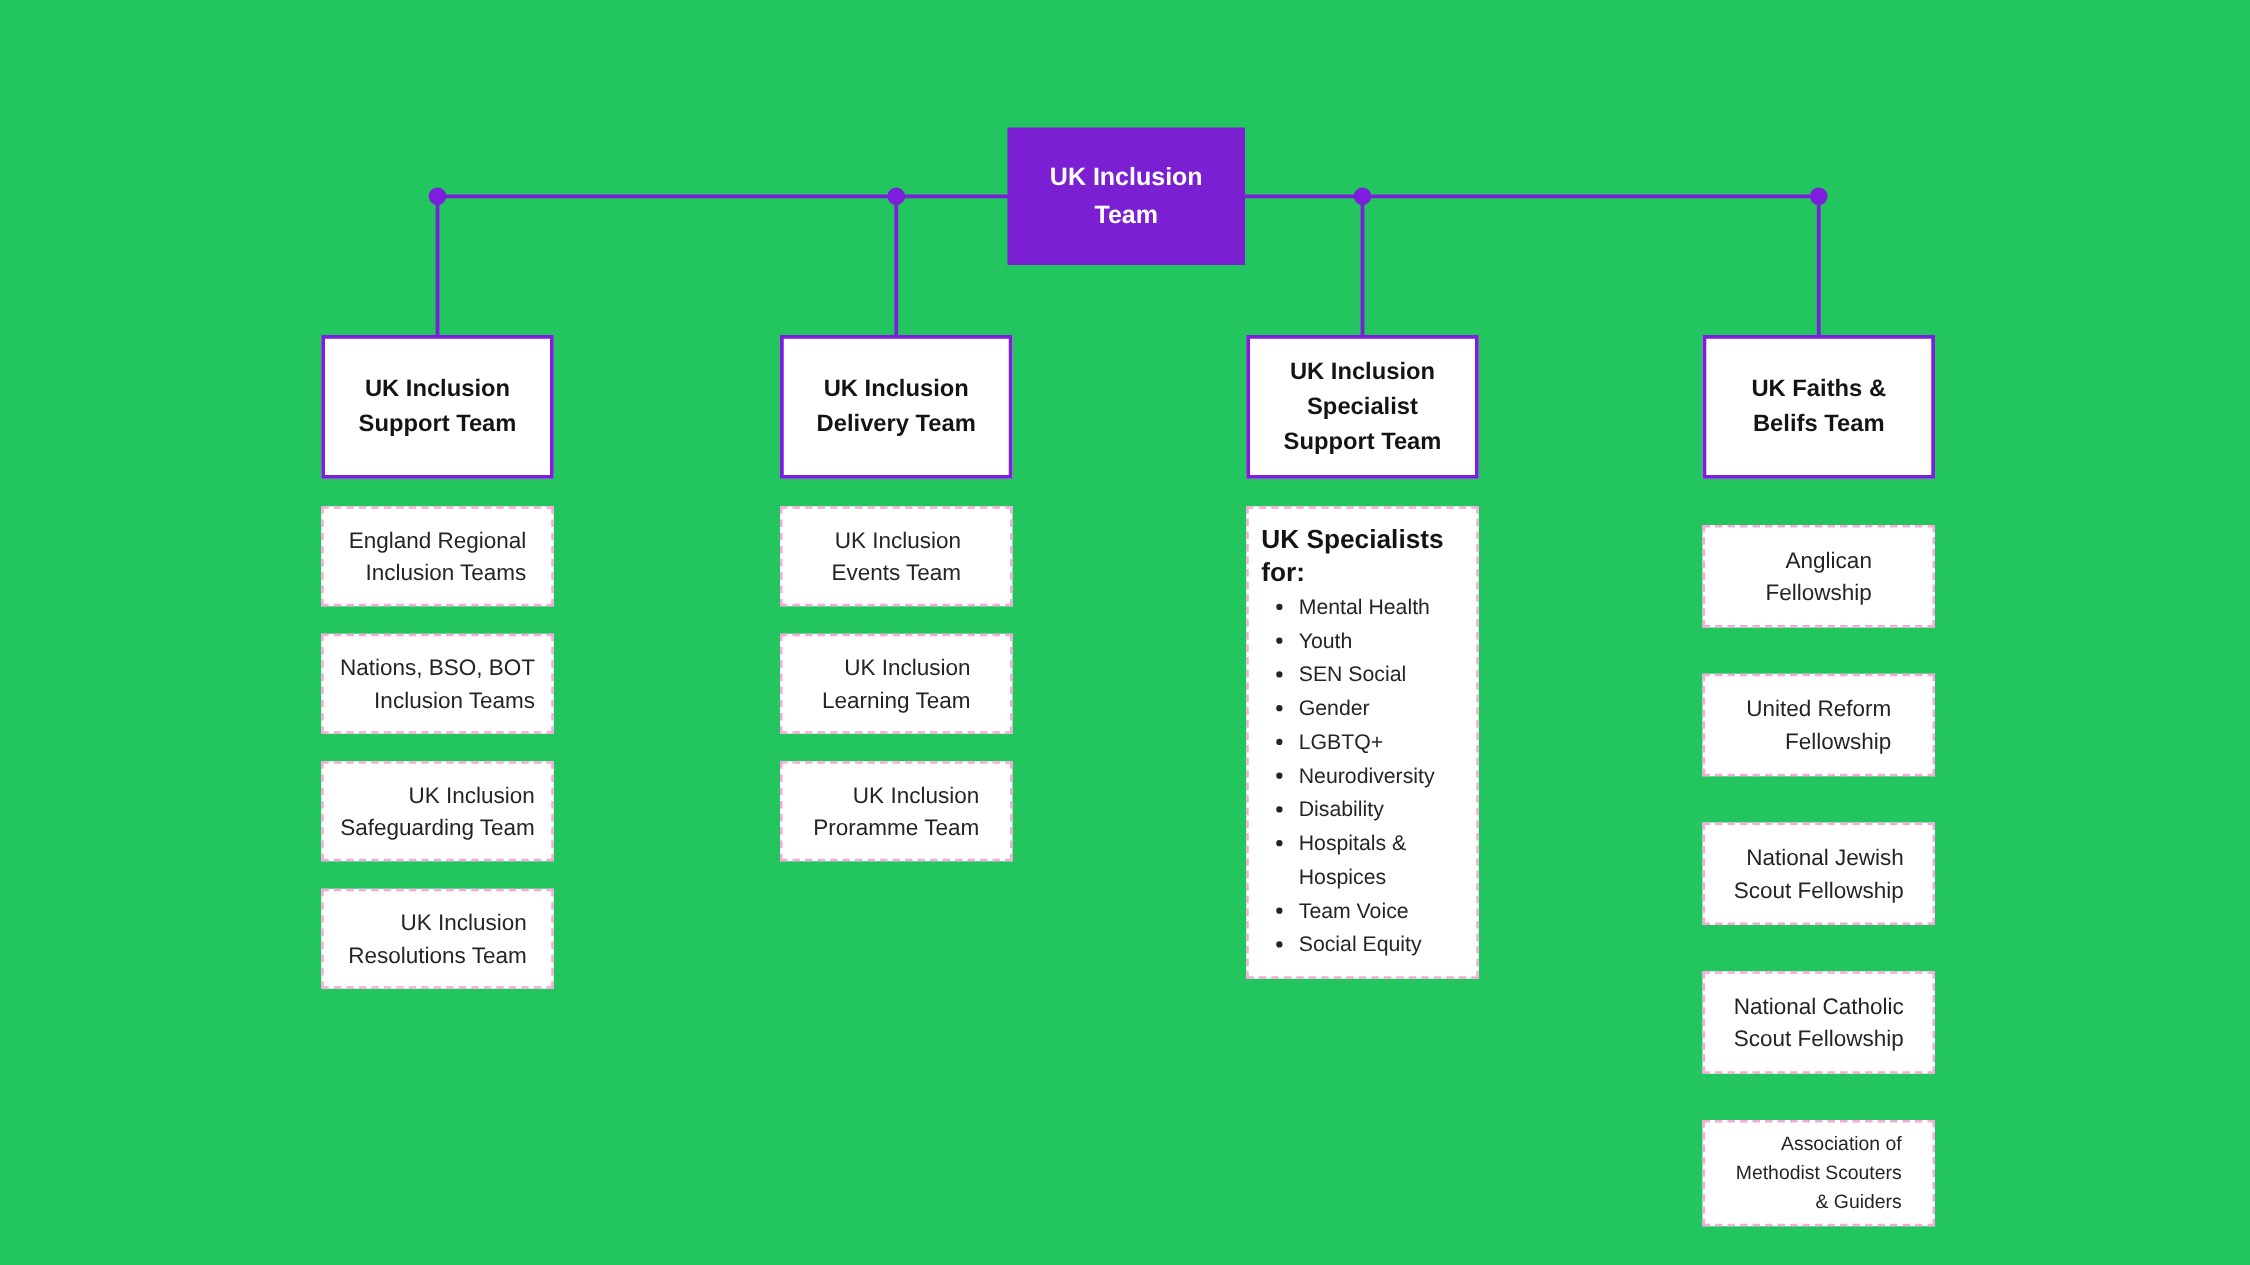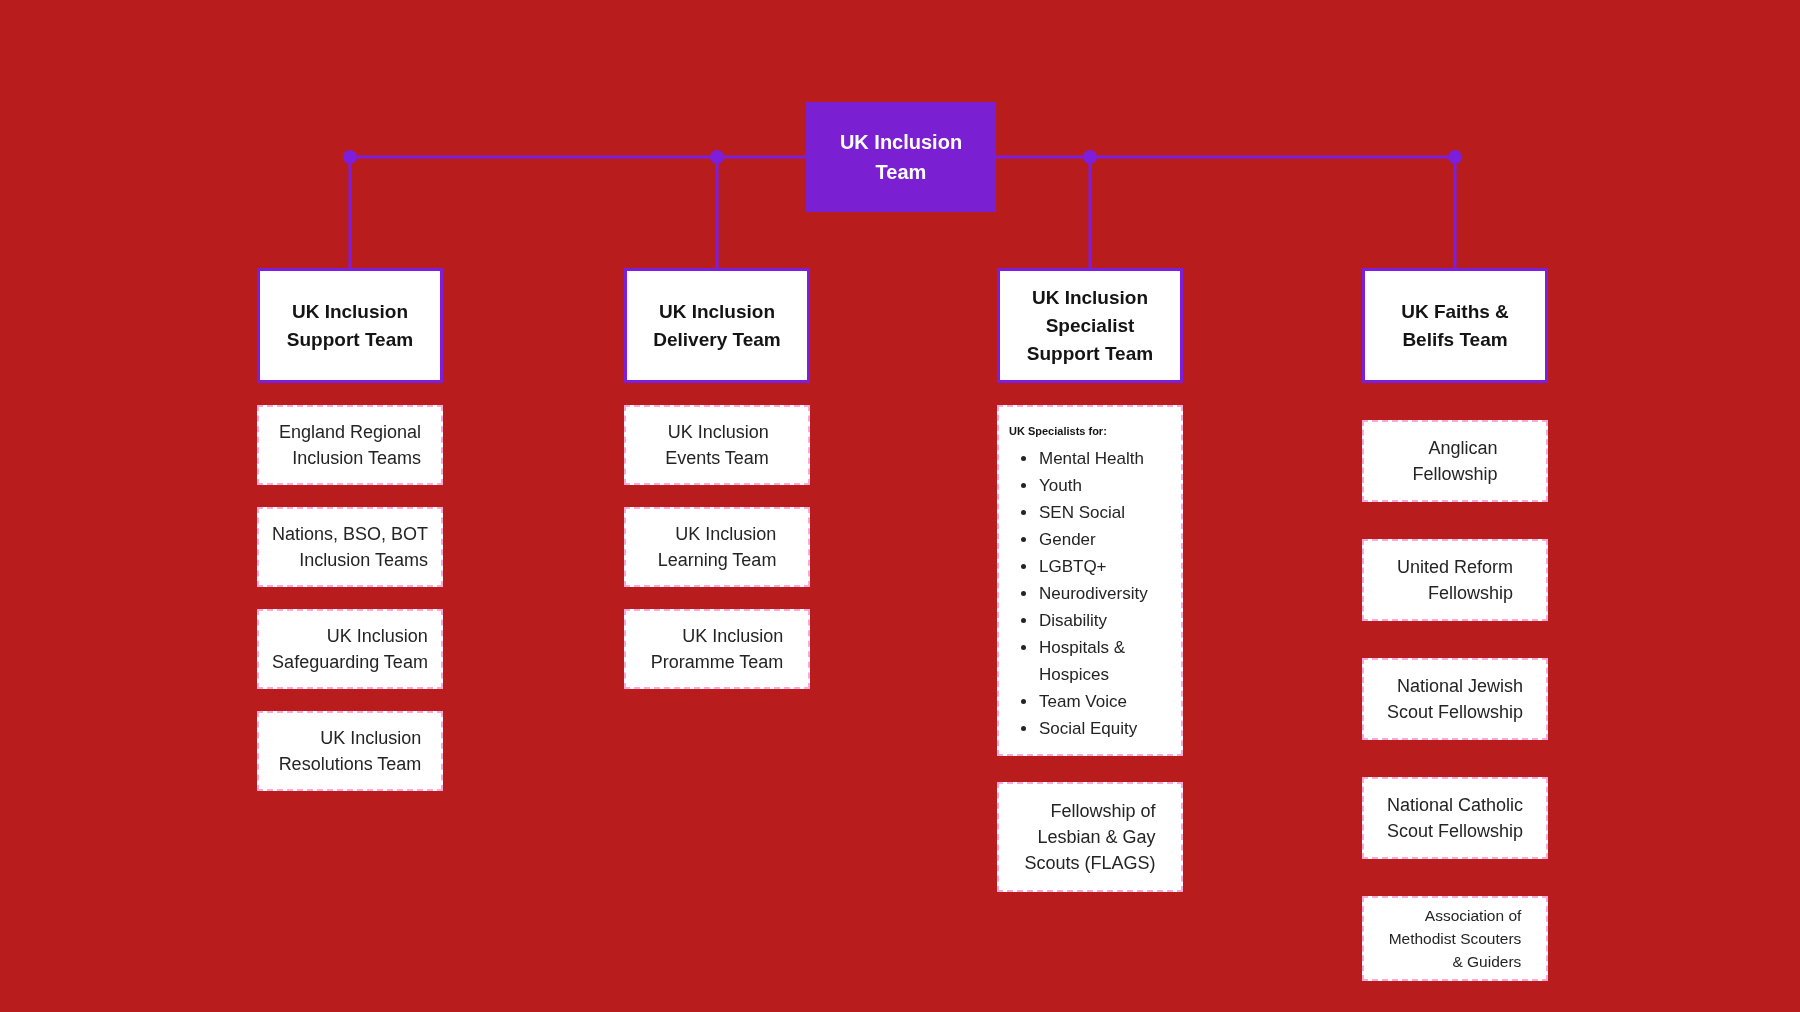--- a/index.html
+++ b/index.html
@@ -3,21 +3,21 @@
 <meta charset="utf-8">
 <style>
   * { margin: 0; padding: 0; box-sizing: border-box; }
   html, body { background: #ffffff; }
   body { font-family: "Liberation Sans", sans-serif; }
 
   .canvas {
     position: relative;
     width: 1800px;
     height: 1012px;
-    background: #b91c1c;
+    background: #22c55e;
     overflow: hidden;
   }
 
   .connectors {
     position: absolute;
     left: 0; top: 0;
     width: 1800px; height: 1012px;
   }
 
   .root-box {
@@ -90,21 +90,21 @@
 
   .dashed-box.list-box {
     display: block;
     text-align: left;
     padding: 11px 10px 12px 10px;
     white-space: normal;
   }
 
   .list-heading {
     font-weight: bold;
-    font-size: 11px;
+    font-size: 21px;
     line-height: 27px;
     color: #141414;
   }
 
   .specialist-list {
     list-style: disc outside;
     padding-left: 29px;
     font-size: 17px;
     line-height: 27px;
     color: #242424;
@@ -179,23 +179,20 @@
         <li><span>LGBTQ+</span></li>
         <li><span>Neurodiversity</span></li>
         <li><span>Disability</span></li>
         <li><span>Hospitals &amp;
 Hospices</span></li>
         <li><span>Team Voice</span></li>
         <li><span>Social Equity</span></li>
       </ul>
     </div>
 
-    <div class="dashed-box flags-box">Fellowship of
-Lesbian &amp; Gay
-Scouts (FLAGS)</div>
   </div>
 
   <div class="column col-4">
     <div class="branch-box">UK Faiths &amp;
 Belifs Team</div>
     <div class="dashed-box">Anglican
 Fellowship</div>
     <div class="dashed-box">United Reform
 Fellowship</div>
     <div class="dashed-box">National Jewish

